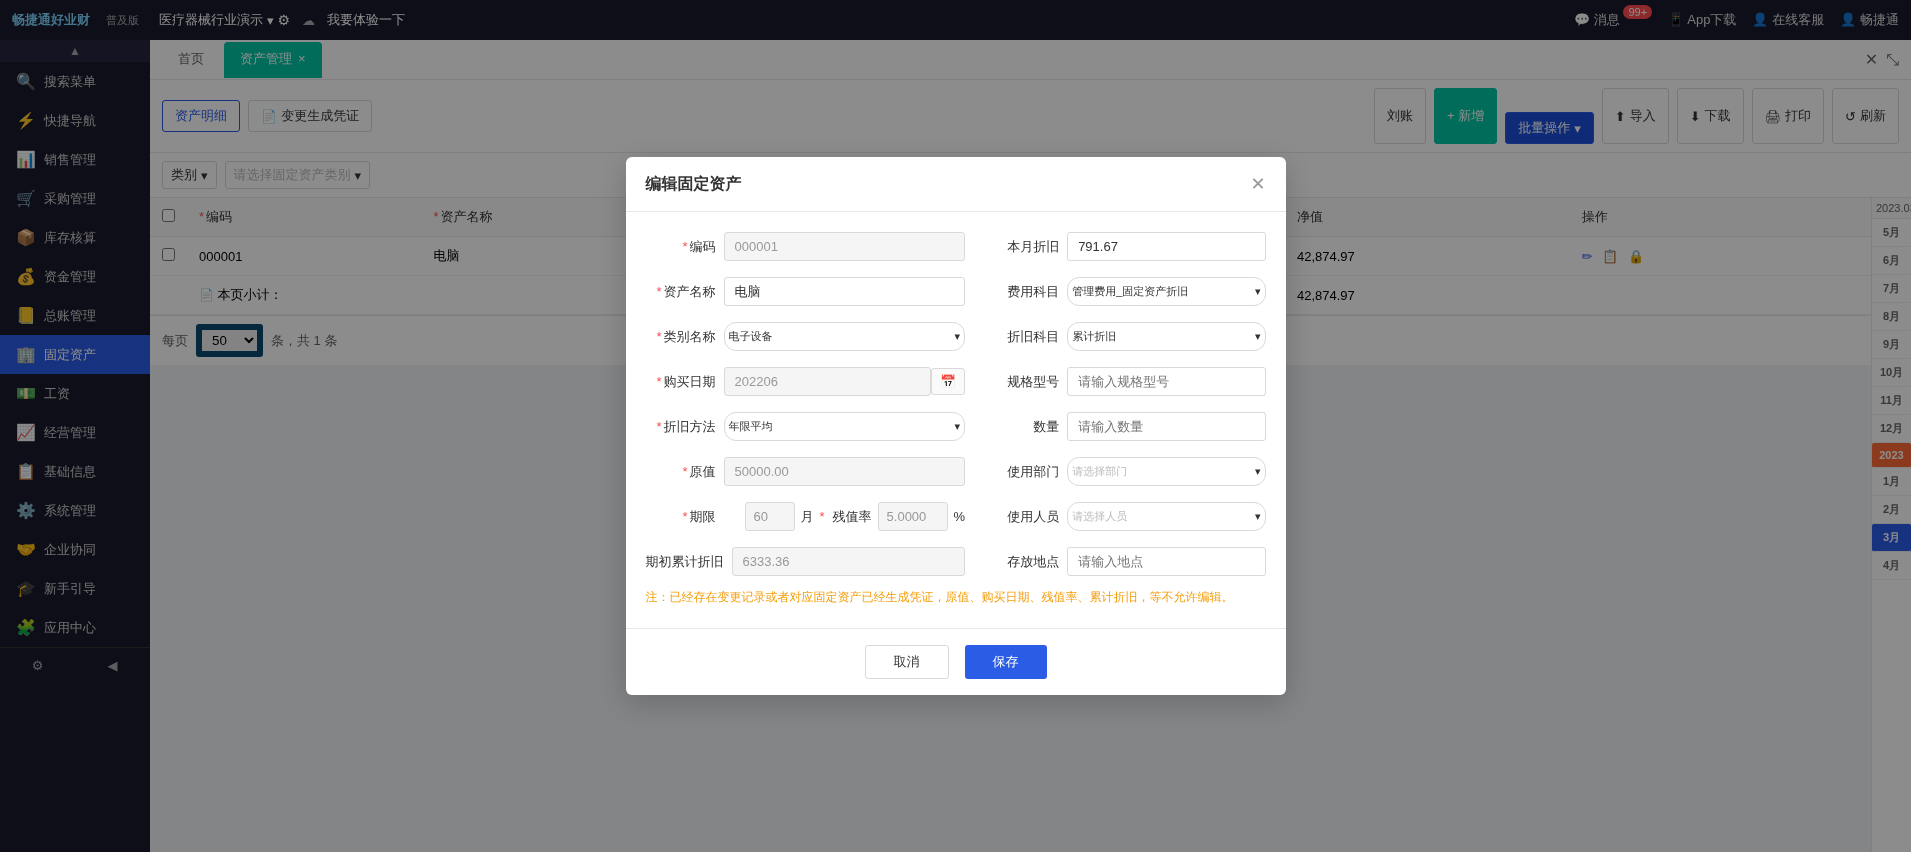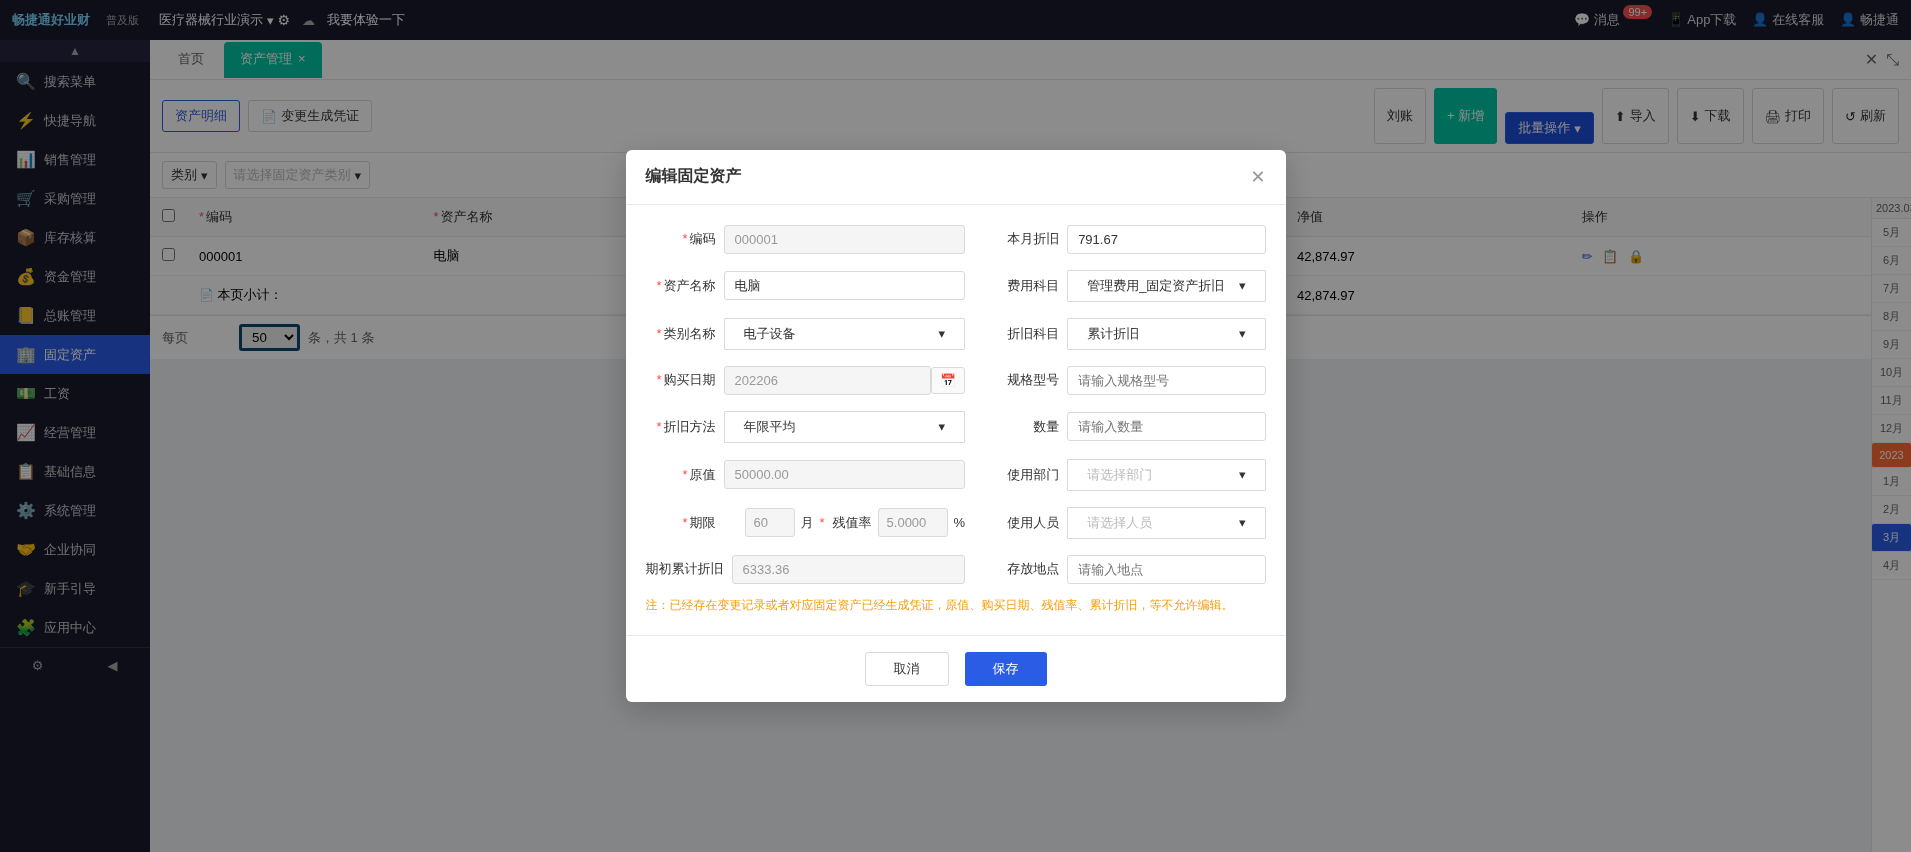--- a/index.html
+++ b/index.html
@@ -51,44 +51,44 @@
 
     
     .table-container { background: #fff; overflow: auto; }
     .data-table { width: 100%; border-collapse: collapse; }
     .data-table th { background: #fafafa; padding: 10px 12px; text-align: left; font-weight: 500; border-bottom: 1px solid #e8e8e8; font-size: 13px; color: #333; }
     .data-table td { padding: 10px 12px; border-bottom: 1px solid #f0f0f0; font-size: 13px; }
     .required-mark { color: #ff4d4f; margin-right: 2px; }
 
     
     .pagination { padding: 8px 12px; background: #fff; display: flex; align-items: center; gap: 8px; font-size: 13px; color: #666; border-top: 1px solid #e8e8e8; }
-    .pagination select { padding: 2px 6px; border: 3px solid #0c4a6e; border-radius: 3px; margin-left: 43px; }
+    .pagination select { padding: 2px 6px; border: 6px solid #0c4a6e; border-radius: 3px; }
 
     
     .side-calendar { width: 40px; background: #fff; border-left: 1px solid #e8e8e8; display: flex; flex-direction: column; }
-    .cal-item { padding: 6px 4px; text-align: center; font-size: 11px; color: #666; border-bottom: 1px solid #f0f0f0; cursor: pointer; }
+    .cal-item { padding: 6px 4px; text-align: center; font-size: 11px; color: #666; border-bottom: 1px solid #f0f0f0; cursor: pointer; font-weight: bold; }
     .cal-item.highlight { background: #ff6b35; color: #fff; border-radius: 2px; }
     .cal-item.current { background: #2b5ce6; color: #fff; border-radius: 2px; }
 
     
     .modal-overlay { position: fixed; inset: 0; background: rgba(0,0,0,0.45); z-index: 1000; display: flex; align-items: center; justify-content: center; }
     .modal { background: #fff; border-radius: 6px; width: 660px; max-height: 90vh; overflow: auto; box-shadow: 0 8px 32px rgba(0,0,0,0.2); }
     .modal-header { padding: 16px 20px; border-bottom: 1px solid #e8e8e8; display: flex; align-items: center; justify-content: space-between; }
     .modal-title { font-size: 16px; font-weight: 600; color: #333; }
     .modal-close { cursor: pointer; color: #999; font-size: 18px; background: none; border: none; }
     .modal-body { padding: 20px; }
     .modal-footer { padding: 16px 20px; border-top: 1px solid #e8e8e8; display: flex; justify-content: center; gap: 16px; }
 
     
     .form-grid { display: grid; grid-template-columns: 1fr 1fr; gap: 16px 24px; }
     .form-item { display: flex; align-items: center; gap: 8px; }
     .form-label { font-size: 13px; color: #333; white-space: nowrap; min-width: 70px; text-align: right; }
     .form-input { flex: 1; padding: 6px 10px; border: 1px solid #d9d9d9; border-radius: 3px; font-size: 13px; color: #333; outline: none; }
     .form-input.readonly { background: #f5f5f5; color: #999; }
-    .form-select { flex: 1; padding: 6px 19px; border: 1px solid #d9d9d9; border-radius: 1px; font-size: 13px; color: #333; display: flex; align-items: center; justify-content: space-between; cursor: pointer; }
+    .form-select { flex: 1; padding: 6px 4px; border: 1px solid #d9d9d9; border-radius: 12px; font-size: 11px; color: #333; display: flex; align-items: center; justify-content: space-between; cursor: pointer; }
     .form-select-placeholder { color: #bbb; }
     .inline-group { display: flex; align-items: center; gap: 6px; flex: 1; padding-left: 21px; }
     .inline-label { font-size: 13px; color: #333; white-space: nowrap; }
     .form-input-sm { width: 50px; padding: 6px 8px; border: 1px solid #d9d9d9; border-radius: 3px; font-size: 13px; }
     .form-input-pct { width: 70px; padding: 6px 8px; border: 1px solid #d9d9d9; border-radius: 3px; font-size: 13px; }
     .note-text { font-size: 12px; color: #f59e0b; margin-top: 8px; line-height: 1.6; font-family: Liberation Serif, serif; }
 
     .btn-cancel { padding: 7px 28px; border: 1px solid #d9d9d9; background: #fff; border-radius: 3px; cursor: pointer; font-size: 13px; color: #333; }
     .btn-save { padding: 7px 28px; background: #2b5ce6; color: #fff; border: none; border-radius: 3px; cursor: pointer; font-size: 13px; }
 

